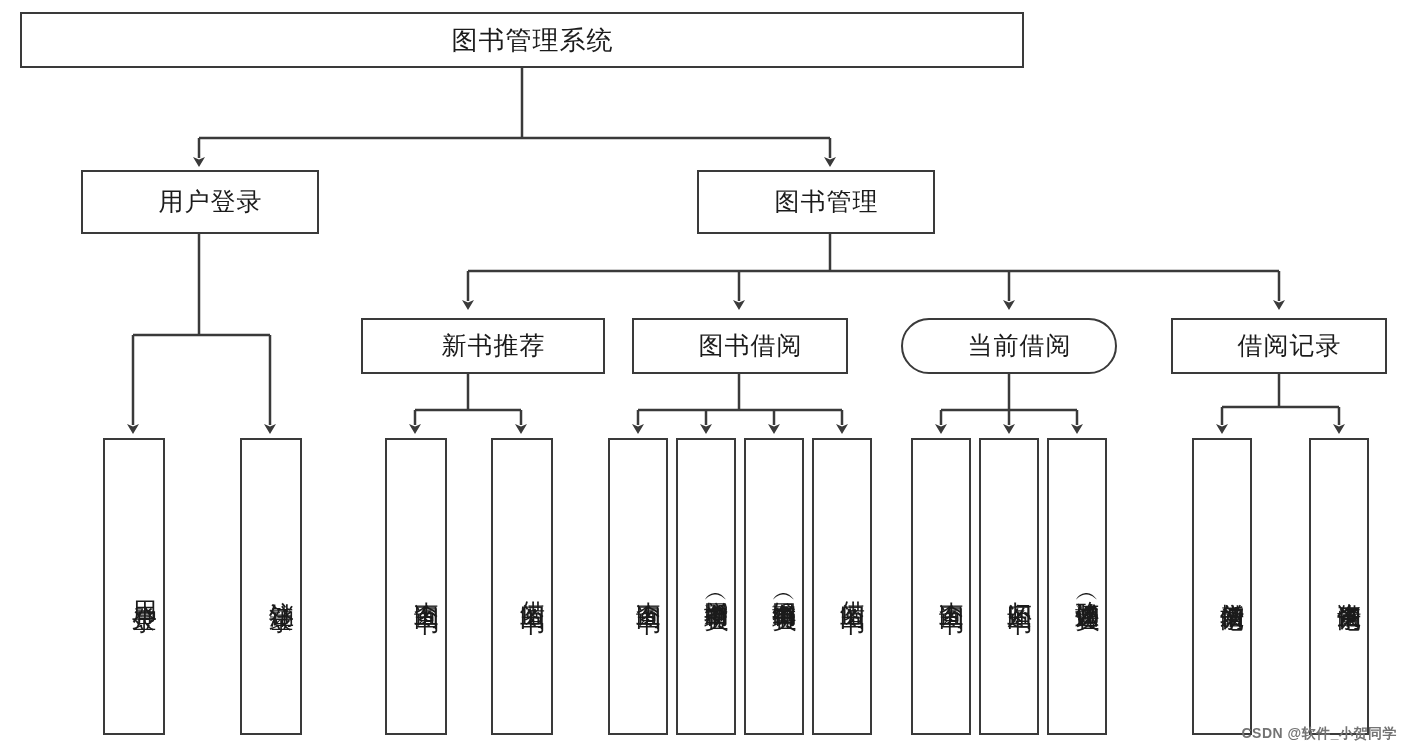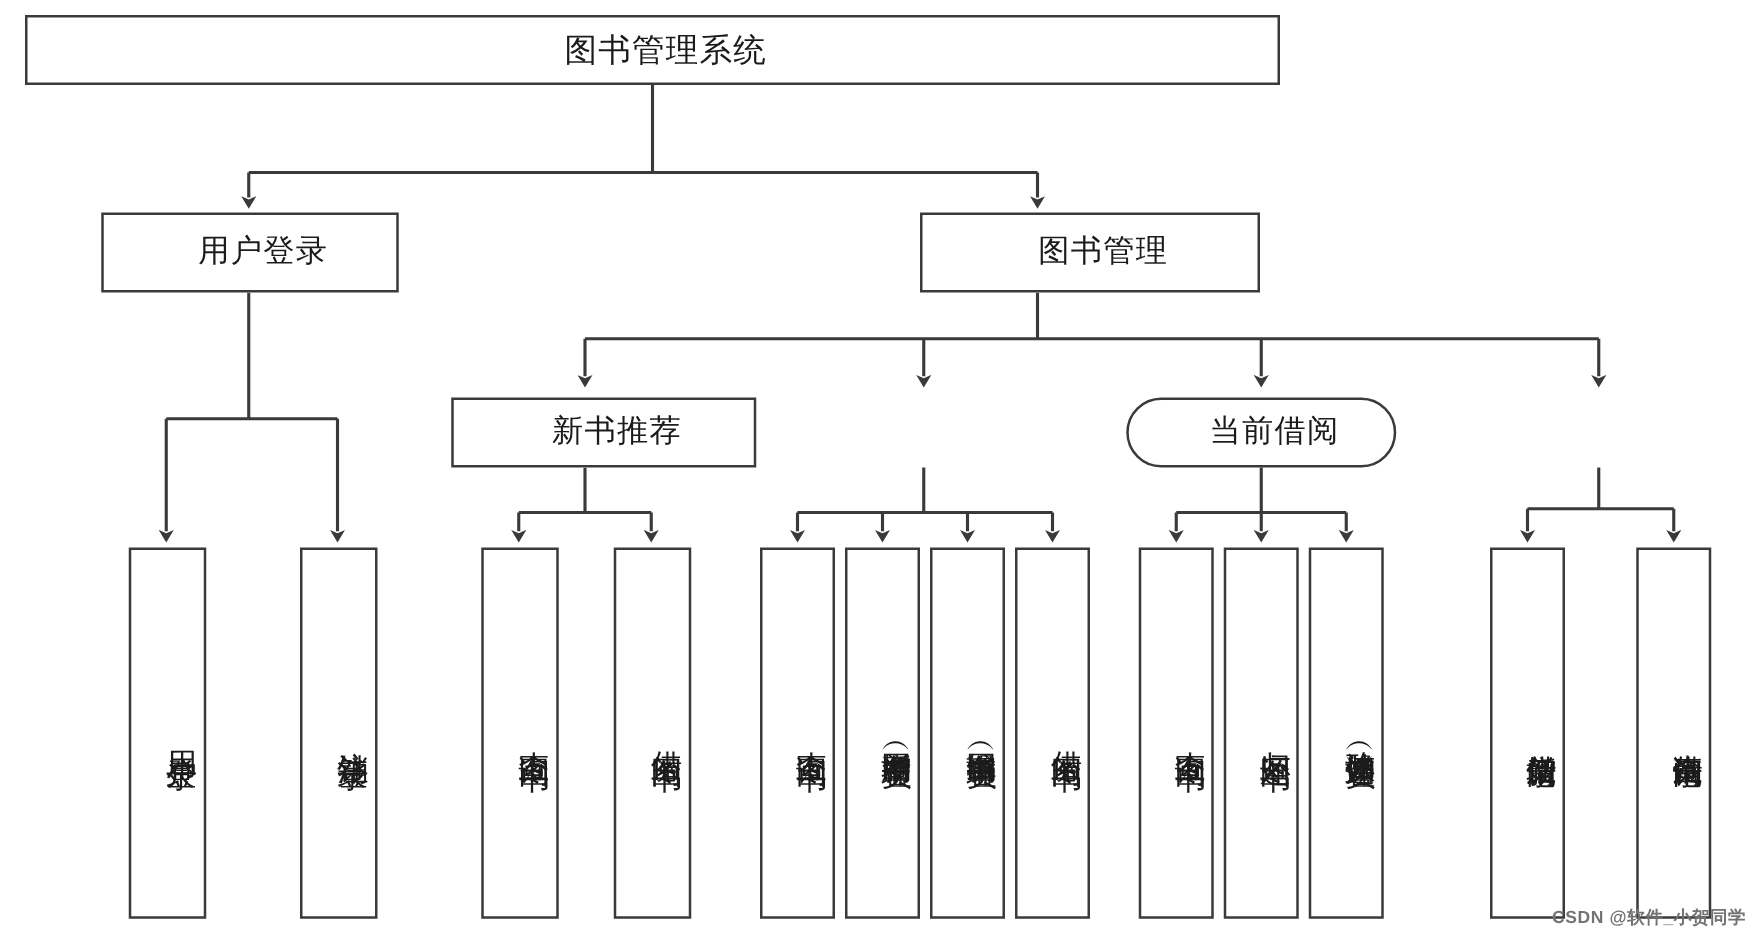--- a/index.html
+++ b/index.html
@@ -126,30 +126,36 @@
     </g>
   </svg>
 
   <div class="node horiz root" style="left:20px; top:12px; width:1004px; height:56px;">
     <span>图书管理系统</span>
   </div>
 
   <div class="node horiz" style="left:81px; top:170px; width:238px; height:64px;">
     <span>用户登录</span>
   </div>
-  <div class="node horiz" style="left:736px; top:170px; width:272px; height:64px;">
+  <div class="node horiz" style="left:697px; top:170px; width:238px; height:64px;">
     <span>图书管理</span>
   </div>
 
   <div class="node horiz" style="left:361px; top:318px; width:244px; height:56px;">
     <span>新书推荐</span>
   </div>
+  <div class="node horiz" style="left:632px; top:318px; width:216px; height:56px;">
+    <span>图书借阅</span>
+  </div>
   <div class="node horiz" style="left:901px; top:318px; width:216px; height:56px;border-radius:28px;">
     <span>当前借阅</span>
   </div>
+  <div class="node horiz" style="left:1171px; top:318px; width:216px; height:56px;">
+    <span>借阅记录</span>
+  </div>
 
   <div class="node vert" style="left:103px; top:438px; width:62px; height:297px;">
     <span>用户登录</span>
   </div>
   <div class="node vert" style="left:240px; top:438px; width:62px; height:297px;">
     <span>注销登录</span>
   </div>
 
   <div class="node vert" style="left:385px; top:438px; width:62px; height:297px;">
     <span>查询图书</span>

